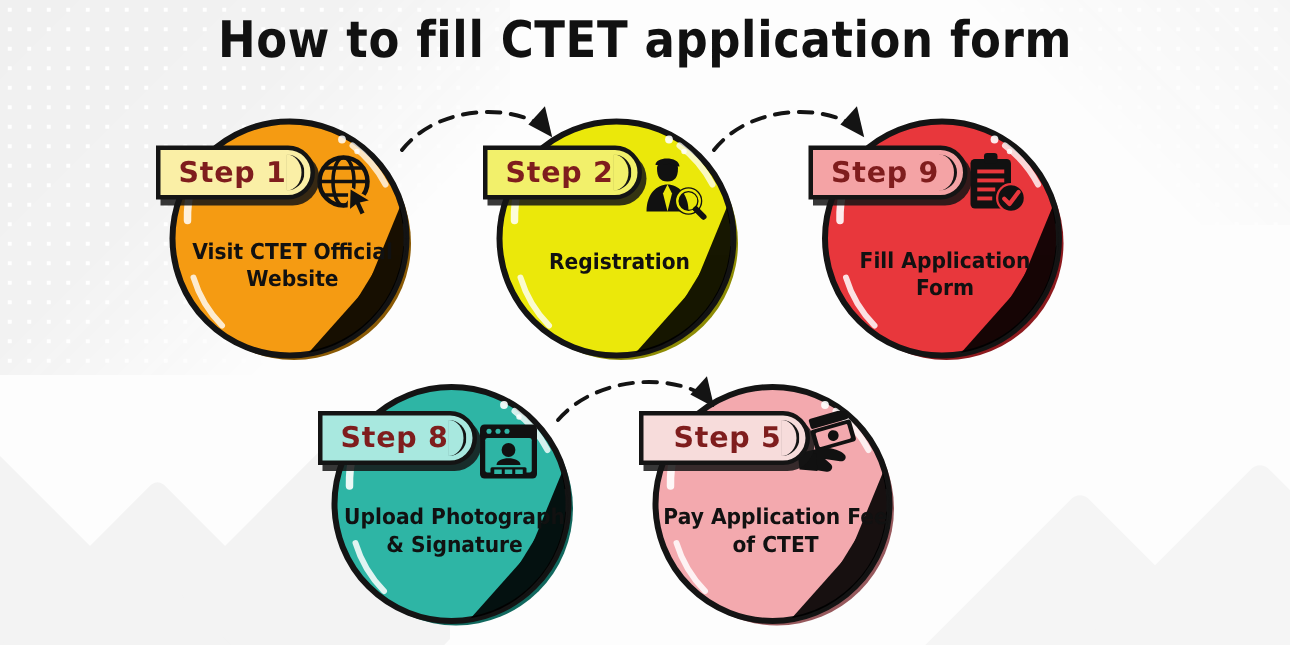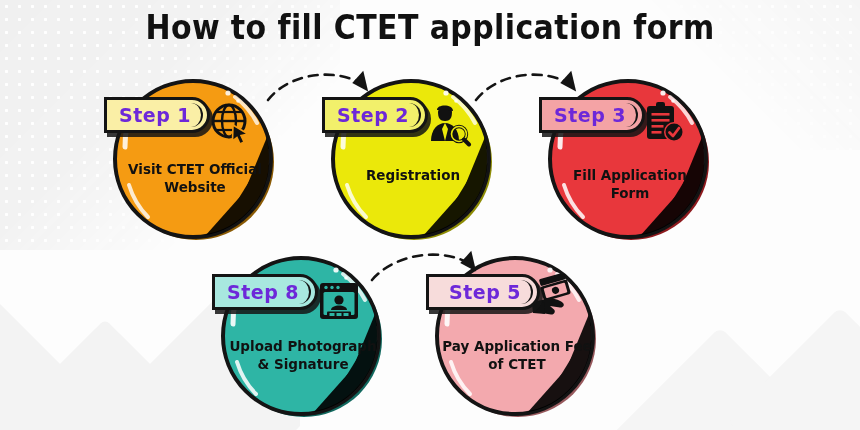--- a/index.html
+++ b/index.html
@@ -102,21 +102,21 @@
     min-width: 92px;
     padding: 0 16px 0 12px;
     box-sizing: border-box;
     border: 3px solid #141414;
     border-radius: 0 20px 20px 0;
     display: flex;
     align-items: center;
     justify-content: center;
     font-size: 19px;
     font-weight: 700;
-    color: #6d28d9;
+    color: #7f1d1d;
     letter-spacing: 0.5px;
     z-index: 5;
     box-shadow: 3px 4px 0 rgba(20,20,20,0.85);
   }
   .badge::after {
     content: "";
     position: absolute;
     right: 4px;
     top: 3px;
     bottom: 3px;
@@ -248,21 +248,21 @@
         <circle cx="118" cy="18" r="2.6" fill="#ffffff" opacity="0.9"></circle>
         <circle cx="128" cy="26" r="1.8" fill="#ffffff" opacity="0.85"></circle>
         <g stroke="#141414" stroke-width="1.3" opacity="0.9">
           <path d="M 157 62 A 78 78 0 0 1 120 152"></path>
           <path d="M 159 74 A 78 78 0 0 1 108 157"></path>
           <path d="M 160 88 A 78 78 0 0 1 95 161"></path>
         </g>
       </svg>
     </div>
     <div class="badge" style="left:-6px; top:22px; background:#F4A3A5;">
-      <span>Step 3</span>
+      <span>Step 9</span>
     </div>
     <div class="icon-box" style="left:96px; top:24px;">
       <svg width="46" height="46" viewBox="0 0 46 46">
         <rect x="6" y="7" width="27" height="33" rx="3" fill="#111"></rect>
         <rect x="15" y="3" width="9" height="7" rx="2.2" fill="#111"></rect>
         <rect x="10.5" y="14" width="18" height="2.6" fill="#E8373C"></rect>
         <rect x="10.5" y="20" width="18" height="2.6" fill="#E8373C"></rect>
         <rect x="10.5" y="26" width="12" height="2.6" fill="#E8373C"></rect>
         <rect x="10.5" y="32" width="10" height="2.6" fill="#E8373C"></rect>
         <circle cx="33" cy="33" r="10" fill="#E8373C"></circle>

